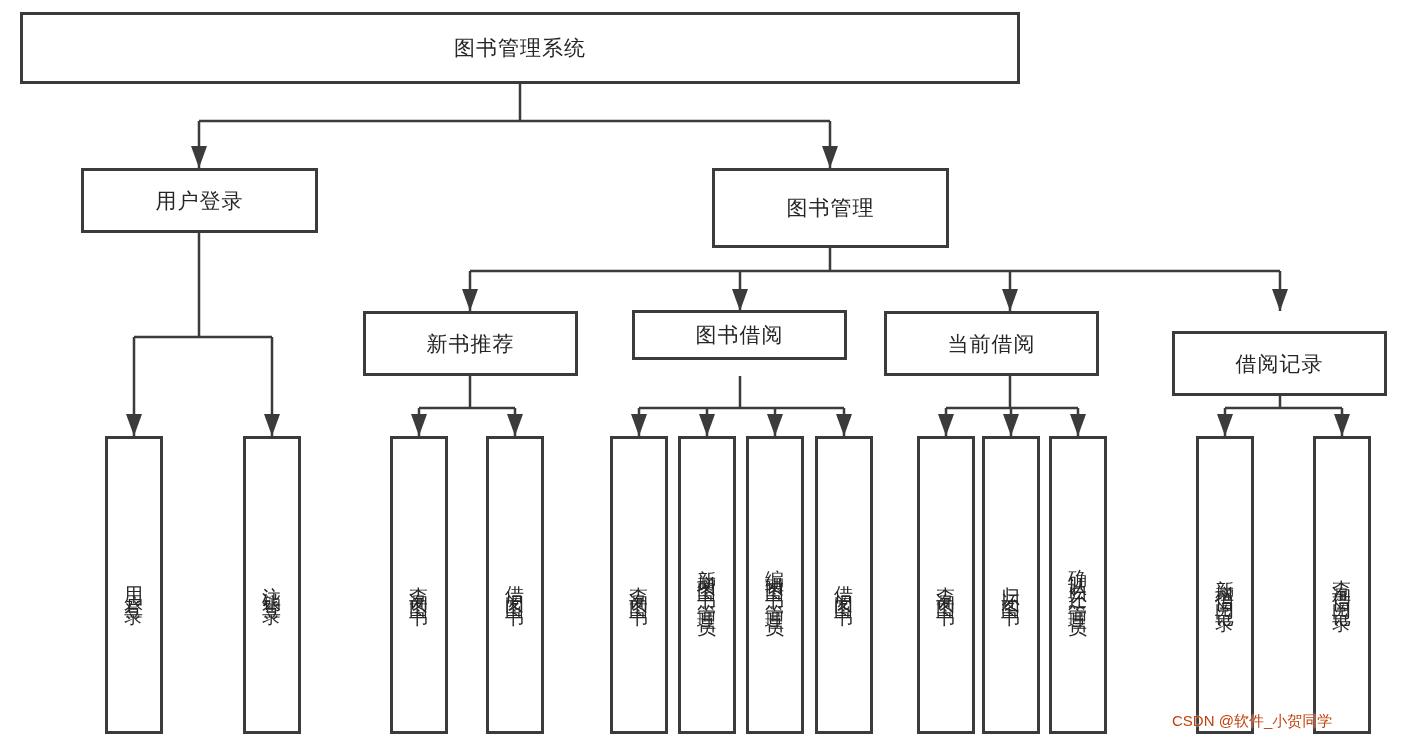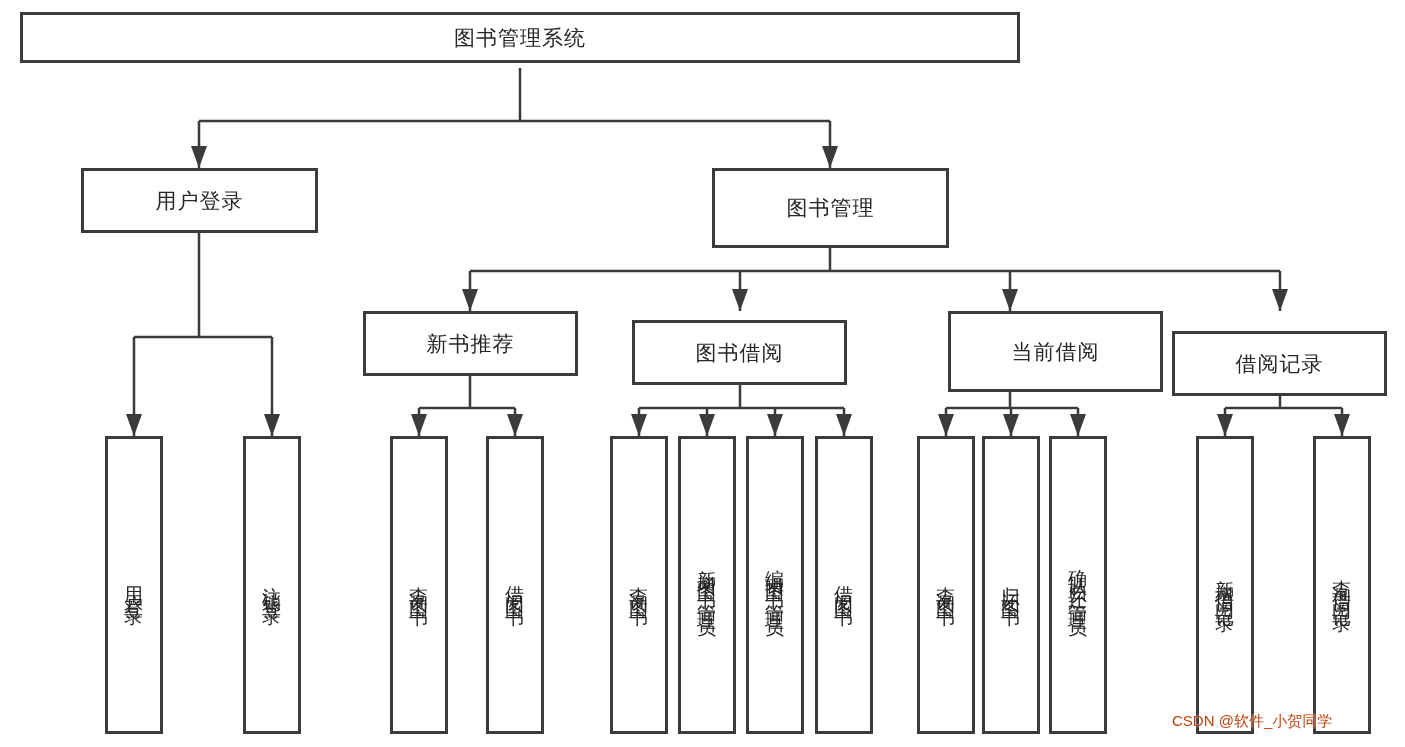--- a/index.html
+++ b/index.html
@@ -72,38 +72,38 @@
       <polygon points="767,414 783,414 775,436"></polygon>
       <polygon points="836,414 852,414 844,436"></polygon>
       <polygon points="938,414 954,414 946,436"></polygon>
       <polygon points="1003,414 1019,414 1011,436"></polygon>
       <polygon points="1070,414 1086,414 1078,436"></polygon>
       <polygon points="1217,414 1233,414 1225,436"></polygon>
       <polygon points="1334,414 1350,414 1342,436"></polygon>
     </g>
   </svg>
 
-  <div class="node h" style="left:20px;top:12px;width:1000px;height:51px;">
+  <div class="node h" style="left:20px;top:12px;width:1000px;height:72px;">
     <span>图书管理系统</span>
   </div>
 
   <div class="node h" style="left:81px;top:168px;width:237px;height:65px;">
     <span>用户登录</span>
   </div>
   <div class="node h" style="left:712px;top:168px;width:237px;height:80px;">
     <span>图书管理</span>
   </div>
 
   <div class="node h" style="left:363px;top:311px;width:215px;height:65px;">
     <span>新书推荐</span>
   </div>
-  <div class="node h" style="left:632px;top:320px;width:215px;height:65px;">
+  <div class="node h" style="left:632px;top:310px;width:215px;height:50px;">
     <span>图书借阅</span>
   </div>
-  <div class="node h" style="left:948px;top:311px;width:215px;height:81px;">
+  <div class="node h" style="left:884px;top:311px;width:215px;height:65px;">
     <span>当前借阅</span>
   </div>
   <div class="node h" style="left:1172px;top:311px;width:215px;height:65px;margin-top:20px;">
     <span>借阅记录</span>
   </div>
 
   <div class="node v" style="left:105px;top:436px;width:58px;height:298px;">
     <span>用户登录</span>
   </div>
   <div class="node v" style="left:243px;top:436px;width:58px;height:298px;">

